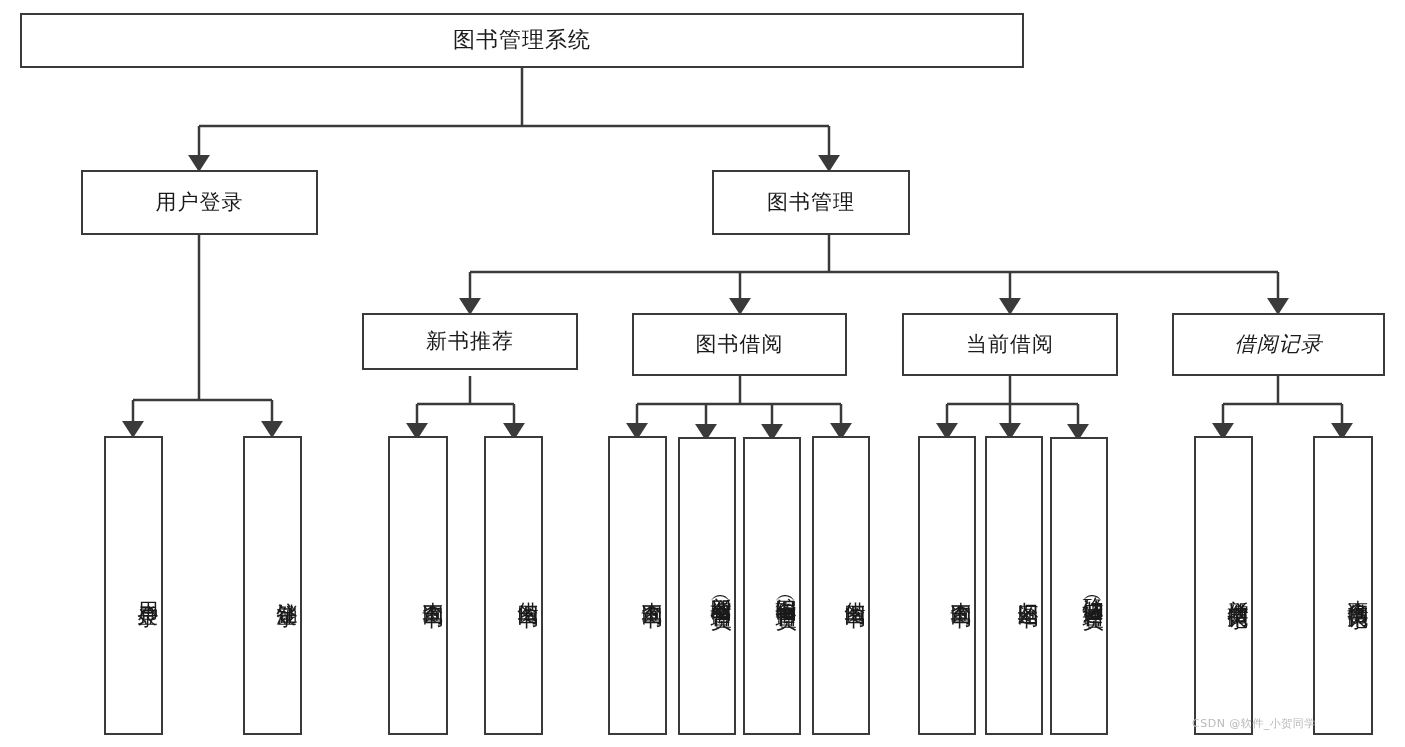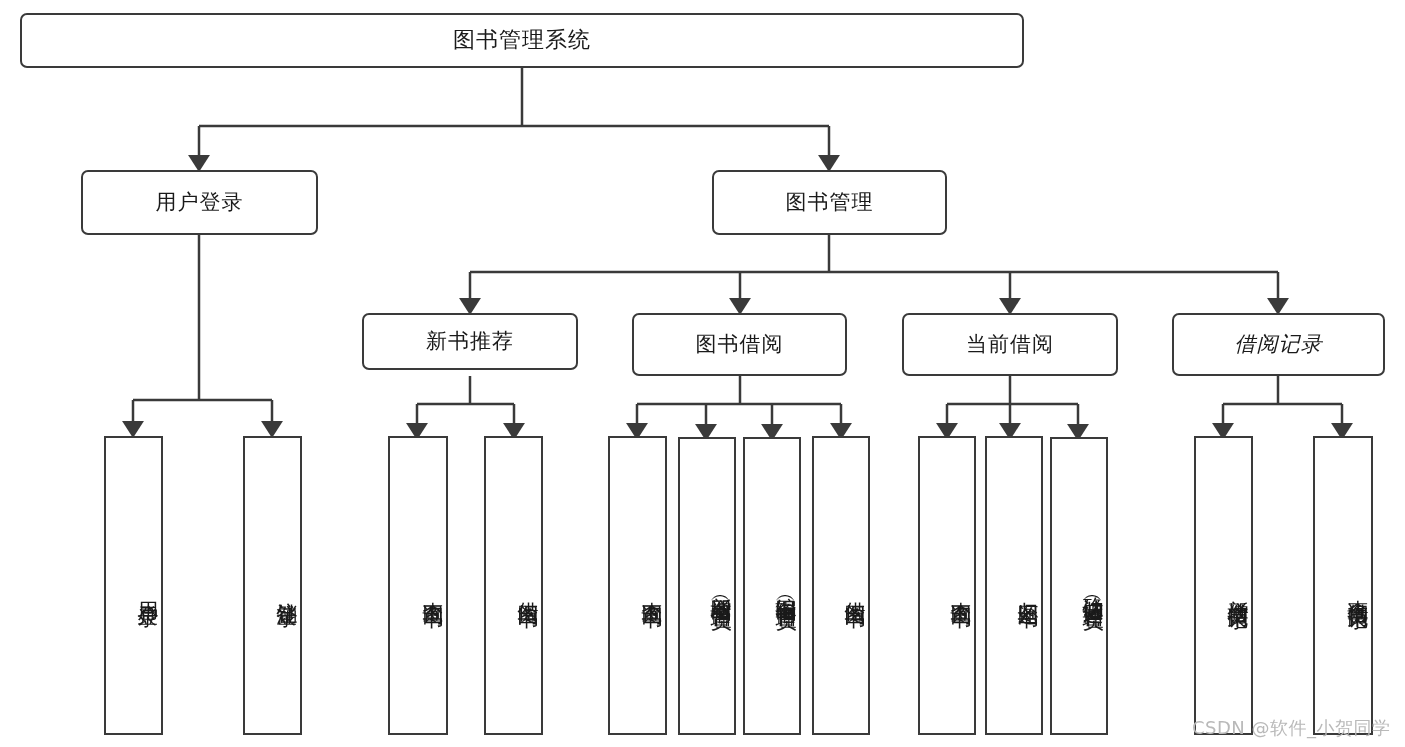--- a/index.html
+++ b/index.html
@@ -32,42 +32,41 @@
     background: #ffffff;
     display: flex;
     align-items: center;
     justify-content: center;
     color: #1a1a1a;
   }
   .node.horiz {
     font-size: 21px;
     line-height: 1.2;
     letter-spacing: 1px;
-    border-radius: 7px;
   }
   .node.root {
     font-size: 22px;
   }
   .node.vert {
     writing-mode: vertical-rl;
     text-orientation: upright;
     font-size: 21px;
     line-height: 1.25;
     letter-spacing: 2px;
     align-items: flex-start;
     padding-top: 6px;
   }
   .node.vert .vlabel {
     writing-mode: vertical-rl;
     text-orientation: upright;
     display: block;
   }
   .watermark {
     position: absolute;
-    font-size: 18px;
+    font-size: 11px;
     color: #b9b9b9;
     letter-spacing: 0.5px;
     white-space: nowrap;
     user-select: none;
   }
 </style>
 </head>
 <body>
 
 <div id="canvas">
@@ -122,21 +121,21 @@
     </g>
   </svg>
 
   <div class="node horiz root" style="left:20px; top:13px; width:1004px; height:55px;">
     <span>图书管理系统</span>
   </div>
 
   <div class="node horiz" style="left:81px; top:170px; width:237px; height:65px;">
     <span>用户登录</span>
   </div>
-  <div class="node horiz" style="left:712px; top:170px; width:235px; height:65px;">
+  <div class="node horiz" style="left:712px; top:170px; width:198px; height:65px;">
     <span>图书管理</span>
   </div>
 
   <div class="node horiz" style="left:362px; top:313px; width:216px; height:57px;">
     <span>新书推荐</span>
   </div>
   <div class="node horiz" style="left:902px; top:313px; width:216px; height:63px;">
     <span>当前借阅</span>
   </div>
   <div class="node horiz" style="left:632px; top:313px; width:215px; height:63px;">

